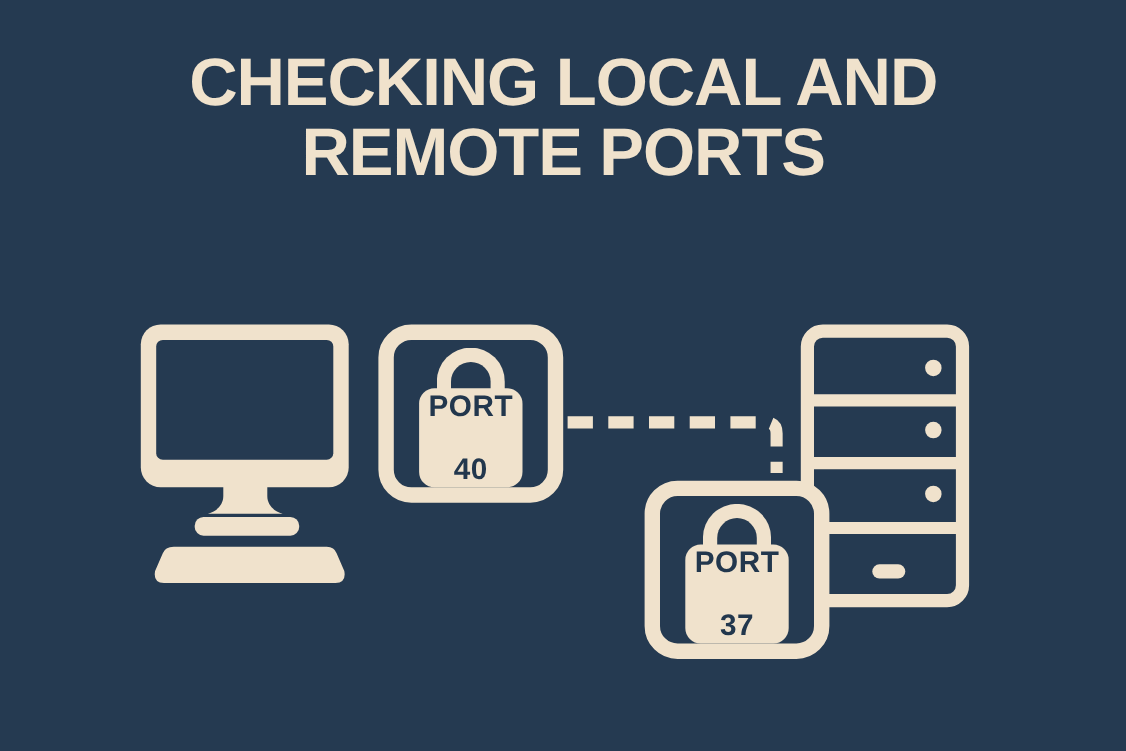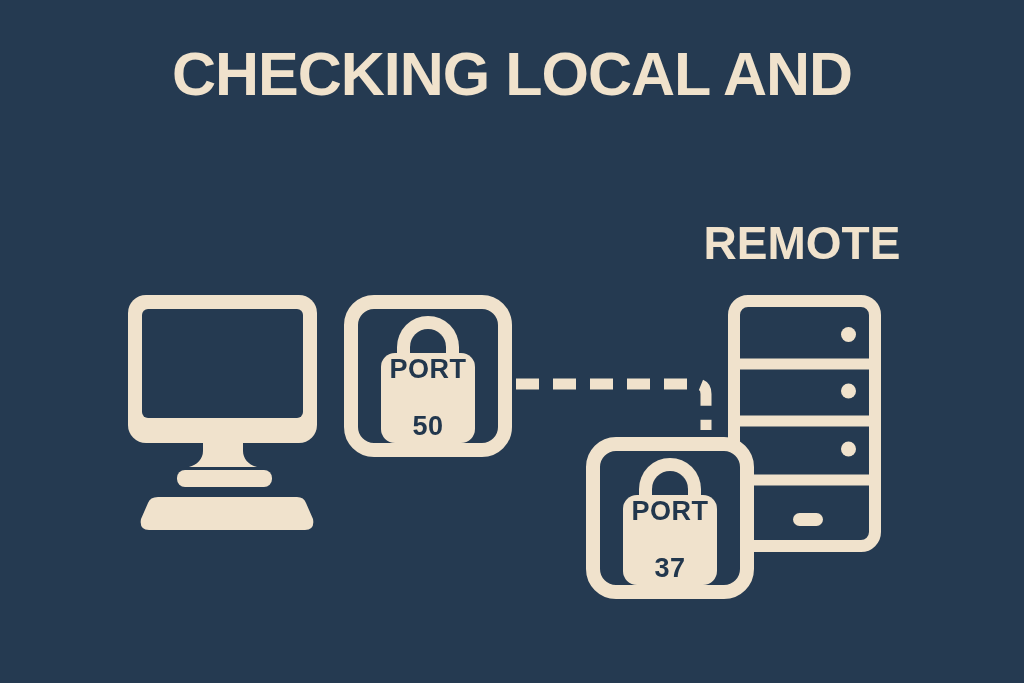--- a/index.html
+++ b/index.html
@@ -91,23 +91,23 @@
     gap: 24px;
   }
 </style>
 </head>
 <body>
 
 <div class="canvas">
 
   <div class="title">
     <div>CHECKING LOCAL AND</div>
+    <div>REMOTE PORTS</div>
   </div>
 
-  <div class="section-label" id="label-remote">REMOTE</div>
 
   <svg class="icon-svg" id="computer-svg" width="200" height="240" viewBox="0 0 200 240">
     <rect class="fg" x="10" y="2" width="189" height="148" rx="18"></rect>
     <rect class="bg" x="24" y="16" width="161" height="109" rx="6"></rect>
     <path class="fg" d="M85 146 h40 v12 c0 8 6 14 14 16 h-68 c8 -2 14 -8 14 -16 z"></path>
     <rect class="fg" x="59" y="177" width="95" height="17" rx="8"></rect>
     <path class="fg" d="M40 204 L179 204 Q186 204 188 210 L195 226 Q197 237 187 237 L31 237 Q21 237 23 226 L30 210 Q32 204 40 204 Z"></path>
   </svg>
 
   <svg class="icon-svg" id="server-svg" width="170" height="275" viewBox="0 0 170 275">
@@ -122,21 +122,21 @@
   </svg>
 
   <svg class="icon-svg" id="connection-svg" width="215" height="62" viewBox="0 0 215 62">
     <path class="fg-stroke" d="M11 12 H 191 Q 201 12 201 22 V 58" stroke-width="11" stroke-dasharray="23 14"></path>
   </svg>
 
   <div class="port-box" id="port-box-80">
     <div class="lock-shackle"></div>
     <div class="lock-body">
       <span>PORT</span>
-      <span>50</span>
+      <span>40</span>
     </div>
   </div>
 
   <div class="port-box" id="port-box-22">
     <div class="lock-shackle"></div>
     <div class="lock-body">
       <span>PORT</span>
       <span>37</span>
     </div>
   </div>

